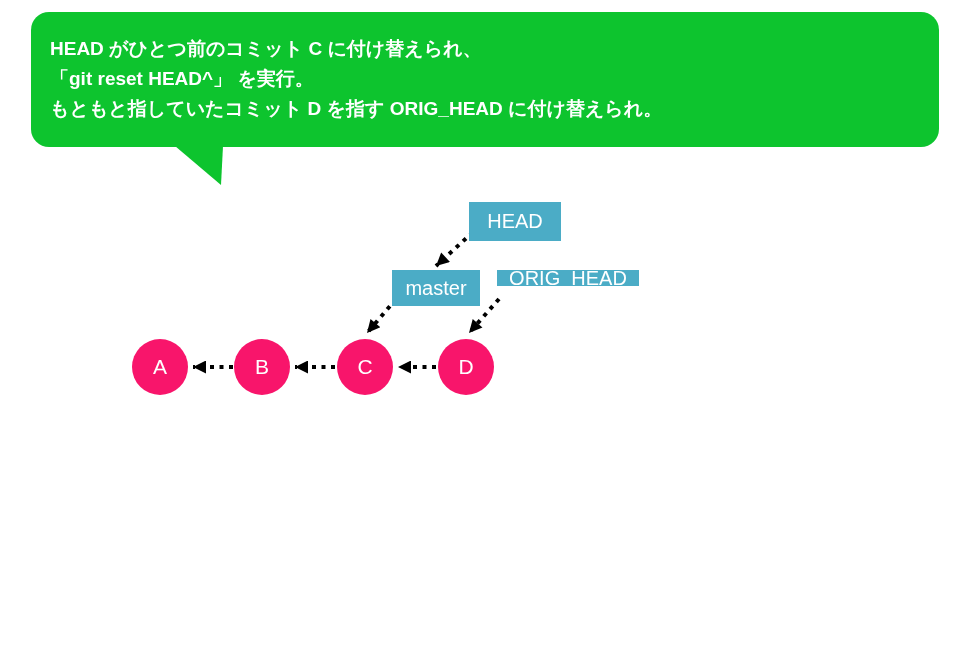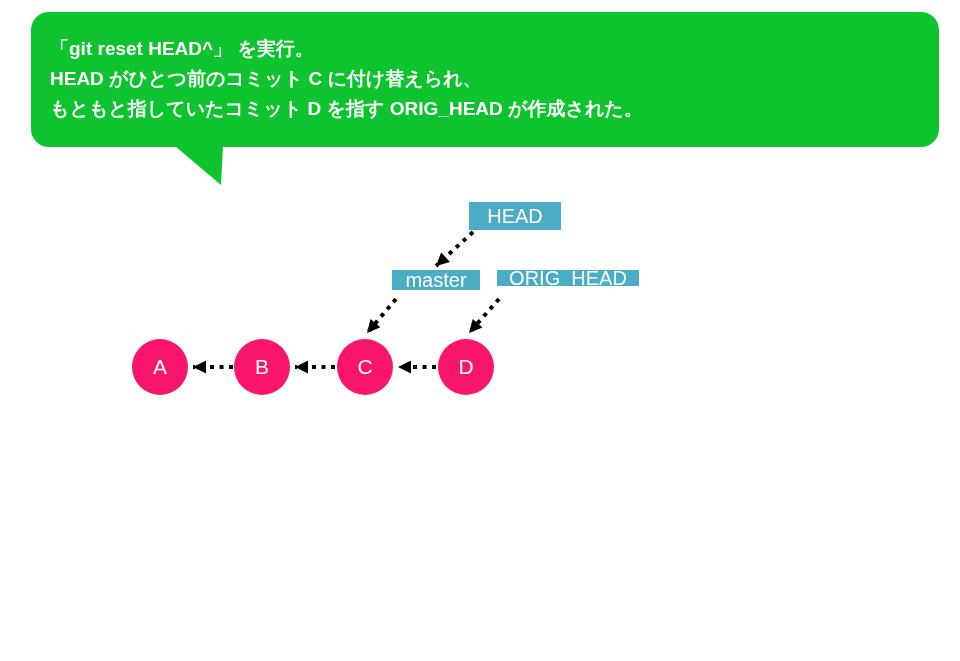--- a/index.html
+++ b/index.html
@@ -55,22 +55,22 @@
     position: absolute;
     box-sizing: border-box;
     background: var(--label-blue, #4bacc6);
     color: var(--text-white, #fff);
     font-size: 20px;
     display: flex;
     align-items: center;
     justify-content: center;
     white-space: nowrap;
   }
-  .ref-label.head   { left: 469px; top: 202px; width: 92px;  height: 28px; }
-  .ref-label.master { left: 392px; top: 270px; width: 88px;  height: 20px; }
+  .ref-label.head   { left: 469px; top: 202px; width: 92px;  height: 39px; }
+  .ref-label.master { left: 392px; top: 270px; width: 88px;  height: 36px; }
   .ref-label.orig   { left: 497px; top: 270px; width: 142px; height: 16px; }
 
   .commit {
     position: absolute;
     width: 56px;
     height: 56px;
     border-radius: 50%;
     background: var(--commit-pink, #f8156b);
     color: var(--text-white, #fff);
     font-size: 21px;
@@ -100,23 +100,23 @@
 
     <line class="arrow" x1="473" y1="232" x2="436" y2="266" marker-end="url(#ah)"></line>
     <line class="arrow" x1="396" y1="299" x2="367" y2="333" marker-end="url(#ah)"></line>
     <line class="arrow" x1="499" y1="299" x2="469" y2="333" marker-end="url(#ah)"></line>
     <line class="arrow" x1="436" y1="367" x2="398" y2="367" marker-end="url(#ah)"></line>
     <line class="arrow" x1="335" y1="367" x2="295" y2="367" marker-end="url(#ah)"></line>
     <line class="arrow" x1="233" y1="367" x2="193" y2="367" marker-end="url(#ah)"></line>
   </svg>
 
   <div class="bubble">
+    <div class="bline">HEAD がひとつ前のコミット C に付け替えられ、</div>
     <div class="bline">「git reset HEAD^」 を実行。</div>
-    <div class="bline">HEAD がひとつ前のコミット C に付け替えられ、</div>
-    <div class="bline">もともと指していたコミット D を指す ORIG_HEAD が作成された。</div>
+    <div class="bline">もともと指していたコミット D を指す ORIG_HEAD に付け替えられ。</div>
   </div>
 
   <div class="ref-label head">HEAD</div>
   <div class="ref-label master">master</div>
   <div class="ref-label orig">ORIG_HEAD</div>
 
   <div class="commit a">
     <span>A</span>
   </div>
   <div class="commit b">

